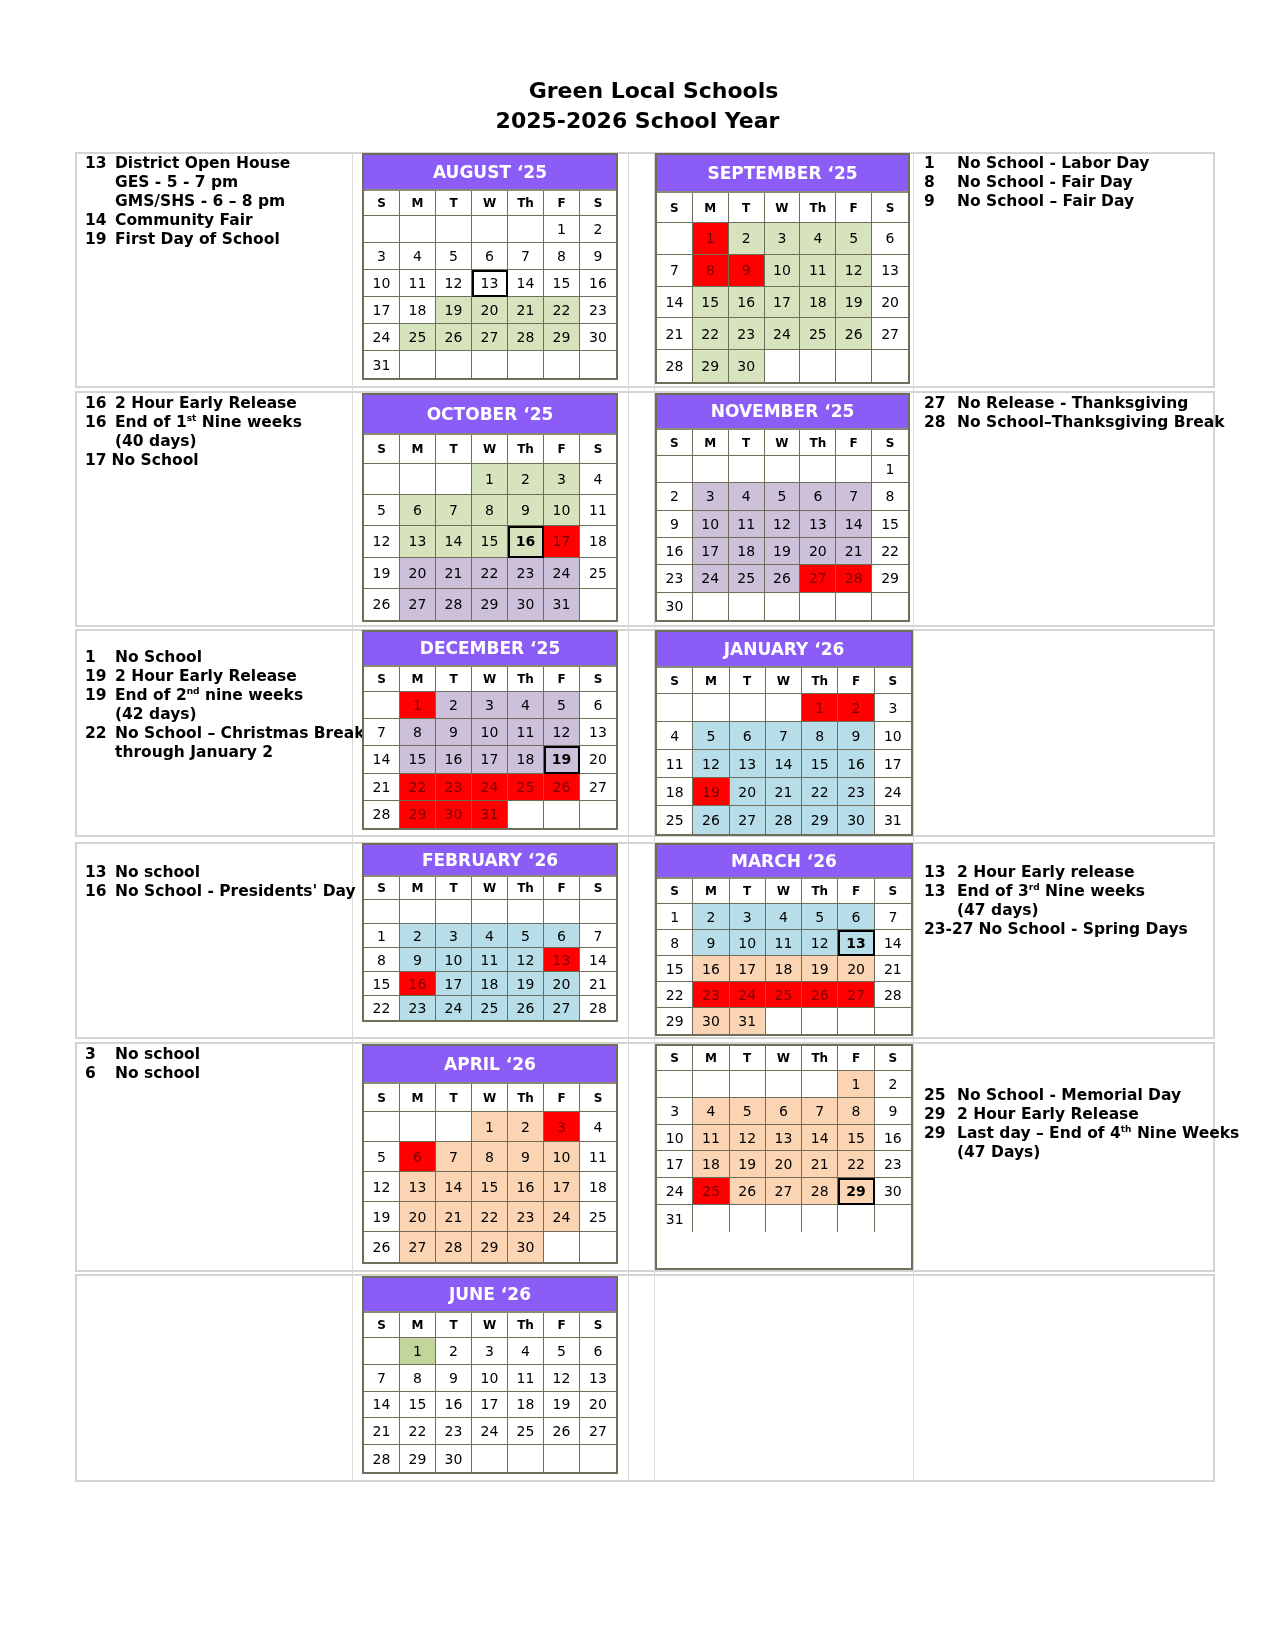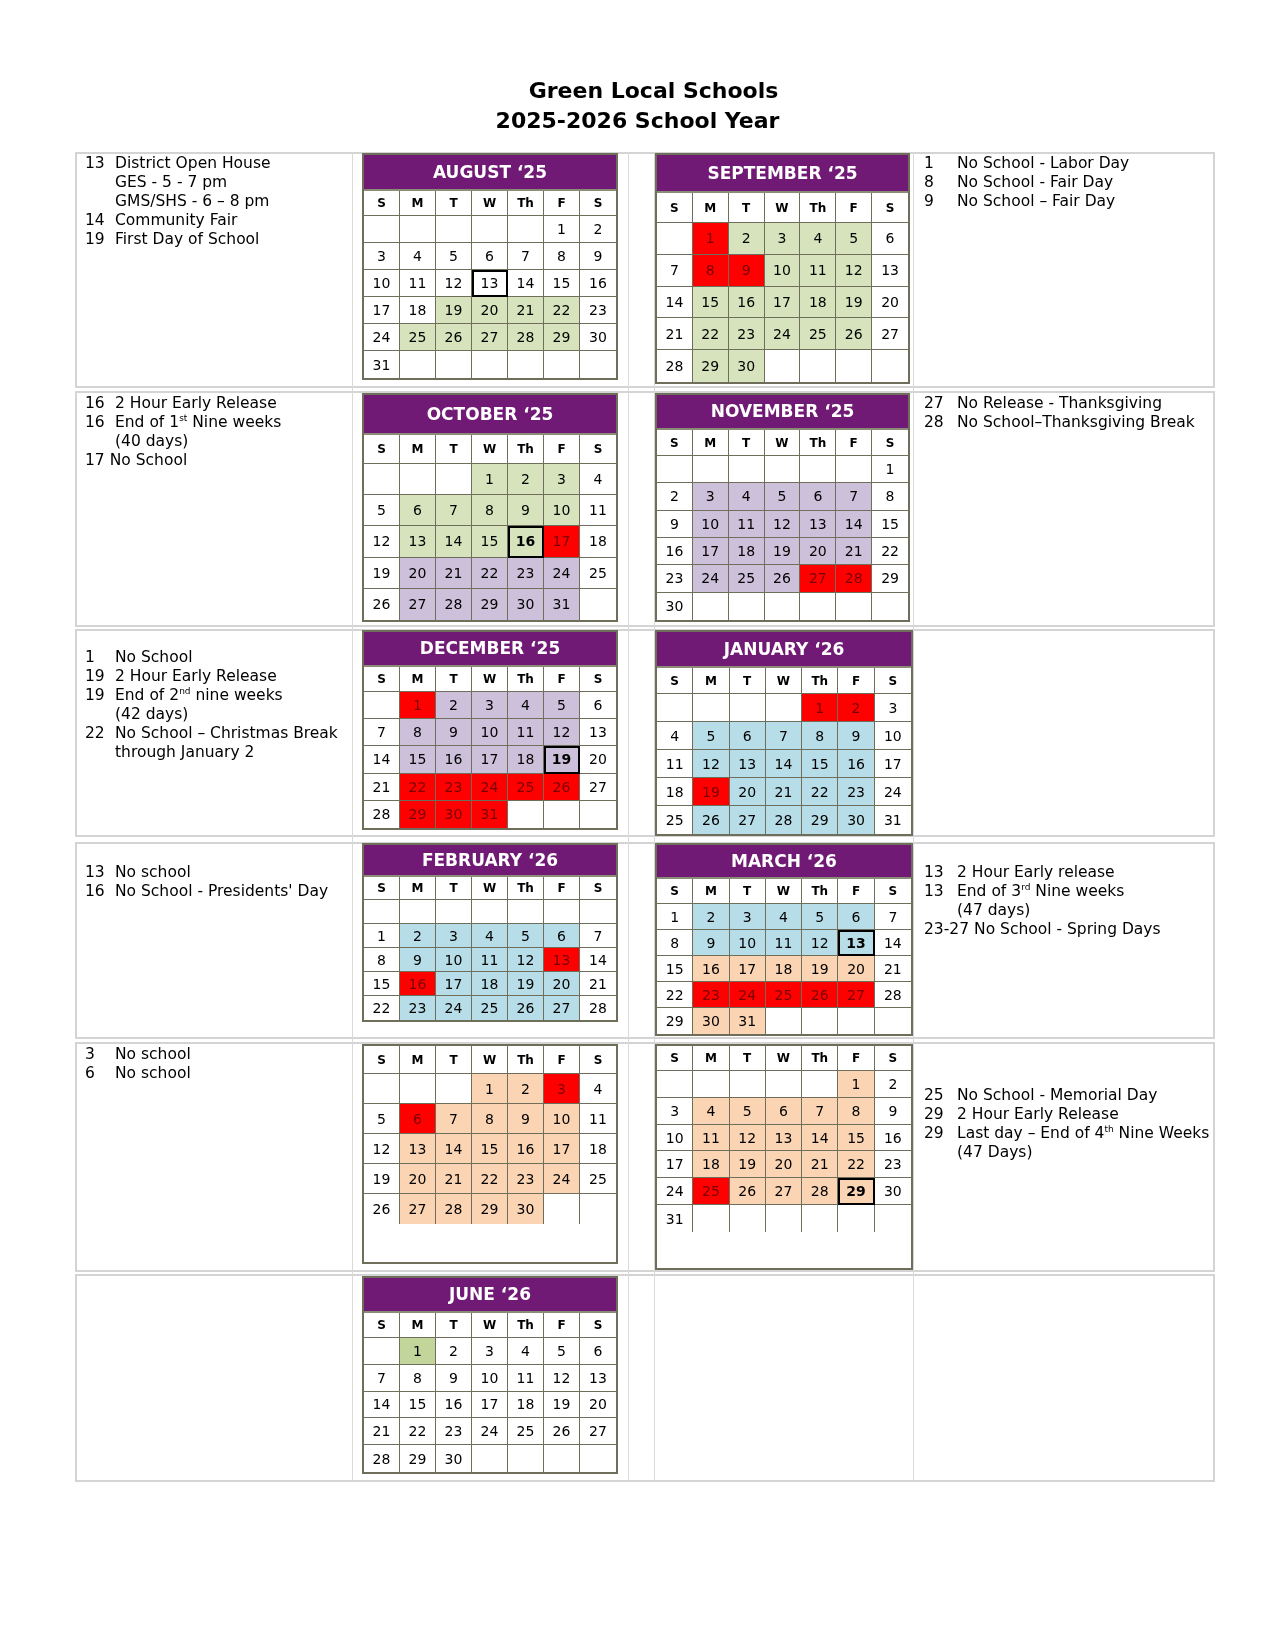--- a/index.html
+++ b/index.html
@@ -3,26 +3,26 @@
 <meta charset="utf-8">
 <style>
   html, body { margin:0; padding:0; background:#fff; }
   body { width:1275px; height:1650px; position:relative; font-family:"DejaVu Sans", sans-serif; color:#000; overflow:hidden; }
   .title { position:absolute; left:0; width:1275px; text-align:center; font-weight:bold; font-size:22px; }
   .t1 { top:78px;padding-left:16px; }
   .t2 { top:108px; }
   .frame { position:absolute; left:75px; top:152px; width:1140px; height:1330px; }
   .row { position:absolute; left:0; width:1140px; border:2px solid #d4d4d4; box-sizing:border-box; }
   .vsep { position:absolute; top:0; bottom:0; width:0; border-left:1px solid #d9d9d9; }
-  .notes { position:absolute; font-weight:normal; font-size:15.5px; line-height:19px; }
+  .notes { position:absolute; font-weight:bold; font-size:15.5px; line-height:19px; }
   .note-line { white-space:nowrap; }
   .num { display:inline-block; }
   sup { font-size:9px; line-height:0; }
   .cal { position:absolute; border:2px solid #6e6e5a; box-sizing:border-box; background:#fff; }
-  .cal-head { background:#701a75; color:#fff; font-weight:bold; font-size:17px; text-align:center; box-sizing:border-box; border-bottom:2px solid #8c8c76; }
+  .cal-head { background:#8b5cf6; color:#fff; font-weight:bold; font-size:17px; text-align:center; box-sizing:border-box; border-bottom:2px solid #8c8c76; }
   .grid { display:grid; grid-template-columns:repeat(7,1fr); }
   .dow { font-weight:bold; font-size:12px; text-align:center; border-right:1.5px solid #6e6e5a; border-bottom:1.5px solid #6e6e5a; box-sizing:border-box; display:flex; align-items:center; justify-content:center; }
   .day { font-size:14px; text-align:center; border-right:1.5px solid #6e6e5a; border-bottom:1.5px solid #6e6e5a; box-sizing:border-box; display:flex; align-items:center; justify-content:center; font-family:"DejaVu Sans", sans-serif; }
   .grid > div:nth-child(7n) { border-right:none; }
   .c-green { background:#d6e3bc; }
   .c-june { background:#c2d69b; }
   .c-purple { background:#ccc0da; }
   .c-blue { background:#b7dde8; }
   .c-peach { background:#fbd4b4; }
   .c-red { background:#ff0000; color:#7a0000; }
@@ -484,20 +484,21 @@
         <div class="day" style="border-bottom: none; font-weight: normal;">29</div>
         <div class="day c-peach" style="border-bottom: none; font-weight: normal;">30</div>
         <div class="day c-peach" style="border-bottom: none; font-weight: normal;">31</div>
         <div class="day" style="border-bottom: none;"></div>
         <div class="day" style="border-bottom: none;"></div>
         <div class="day" style="border-bottom: none;"></div>
         <div class="day" style="border-bottom: none;"></div>
       </div>
     </div>
   <div class="cal" style="left:287px;top:892px;width:256px;height:220px;">
+      <div class="cal-head" style="height: 38px; line-height: 36px;">APRIL ‘26</div>
       <div class="grid" style="grid-template-rows: 28px repeat(5, 30px);">
         <div class="dow">S</div>
         <div class="dow">M</div>
         <div class="dow">T</div>
         <div class="dow">W</div>
         <div class="dow">Th</div>
         <div class="dow">F</div>
         <div class="dow">S</div>
         <div class="day"></div>
         <div class="day"></div>

